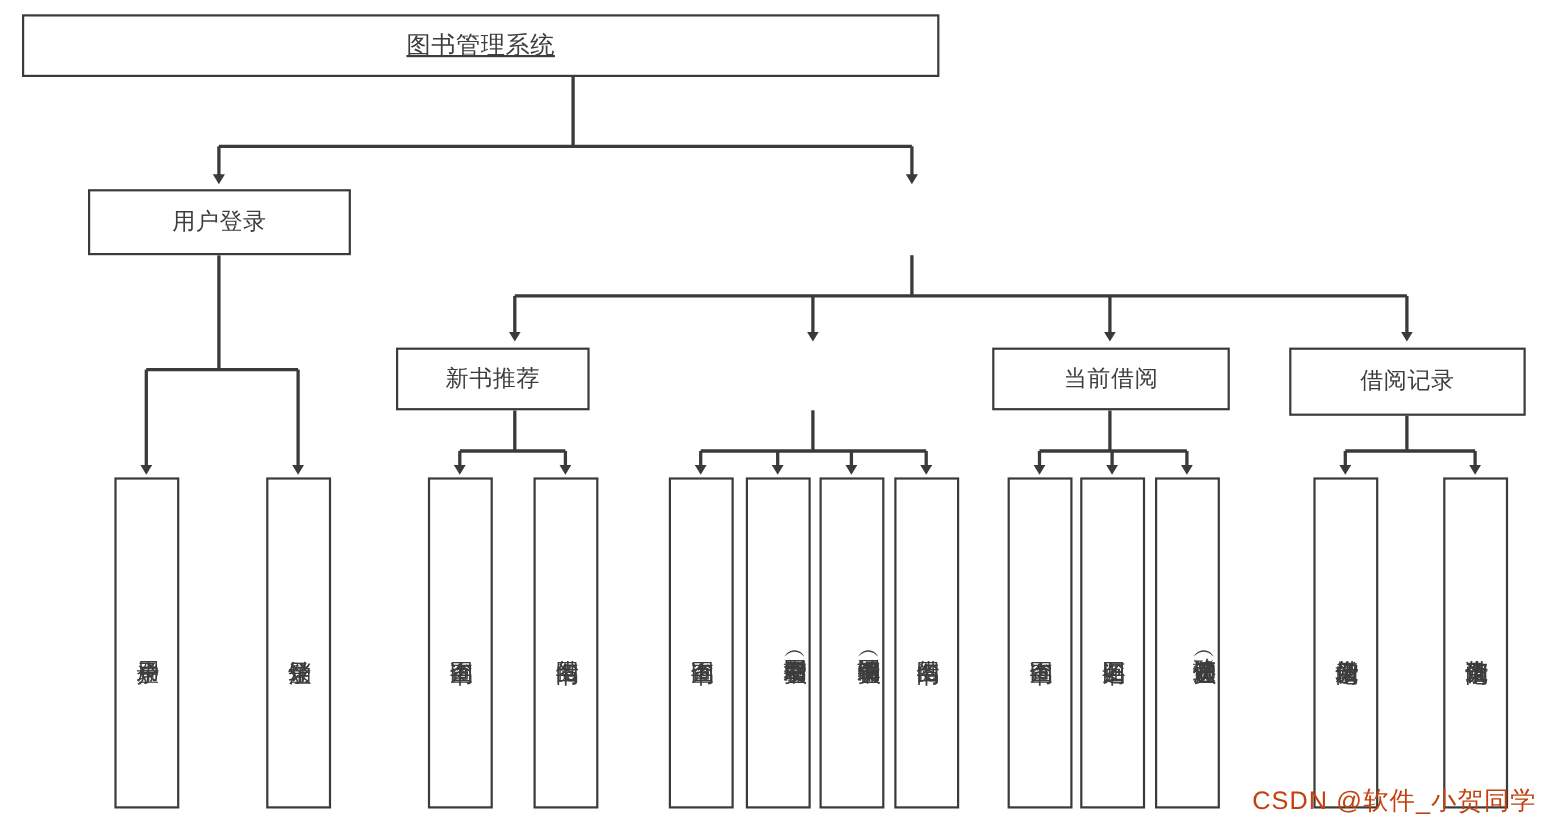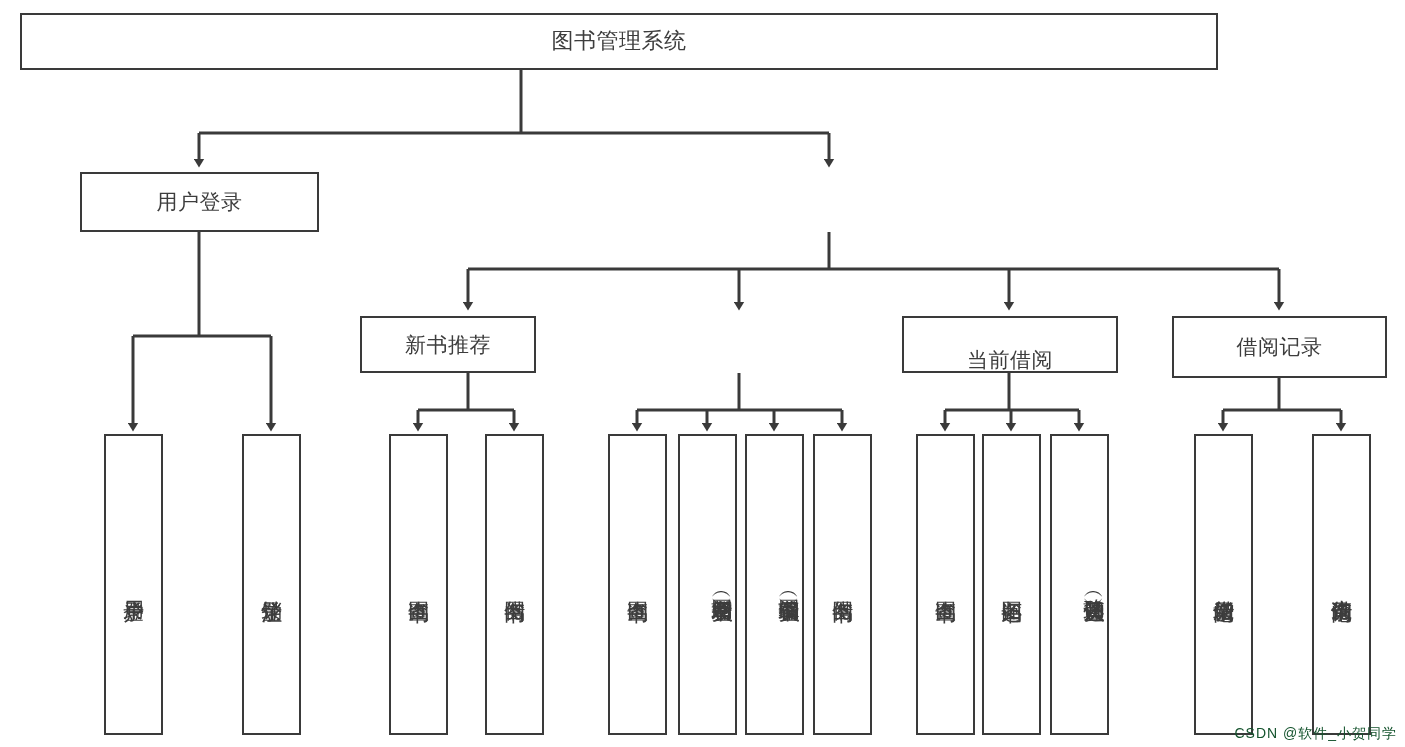--- a/index.html
+++ b/index.html
@@ -58,22 +58,22 @@
   }
   .node.vert > span {
     writing-mode: vertical-rl;
     text-orientation: upright;
     white-space: nowrap;
   }
   .watermark {
     position: absolute;
     right: 8px;
     bottom: 4px;
-    font-size: 14px;
-    color: #14532d;
+    font-size: 23px;
+    color: #c2410c;
     letter-spacing: 1px;
     white-space: nowrap;
   }
 </style>
 </head>
 <body>
 
 <div id="canvas">
 
   <svg class="wires" viewBox="0 0 1405 747">
@@ -119,32 +119,32 @@
       <path d="M1011,410 L1011,424" marker-end="url(#arrow)"></path>
       <path d="M1079,410 L1079,424" marker-end="url(#arrow)"></path>
 
       <path d="M1279,373 L1279,410"></path>
       <path d="M1223,410 L1341,410"></path>
       <path d="M1223,410 L1223,424" marker-end="url(#arrow)"></path>
       <path d="M1341,410 L1341,424" marker-end="url(#arrow)"></path>
     </g>
   </svg>
 
-  <div class="node horiz root" style="left:20px; top:13px; width:1198px; height:57px;">
+  <div class="node horiz root" style="left:20px; top:13px; width:834px; height:57px;text-decoration:underline;">
     <span>图书管理系统</span>
   </div>
 
   <div class="node horiz" style="left:80px; top:172px; width:239px; height:60px;">
     <span>用户登录</span>
   </div>
 
   <div class="node horiz" style="left:360px; top:316px; width:176px; height:57px;">
     <span>新书推荐</span>
   </div>
-  <div class="node horiz" style="left:902px; top:316px; width:216px; height:57px;align-items:flex-end;">
+  <div class="node horiz" style="left:902px; top:316px; width:216px; height:57px;">
     <span>当前借阅</span>
   </div>
   <div class="node horiz" style="left:1172px; top:316px; width:215px; height:62px;">
     <span>借阅记录</span>
   </div>
 
   <div class="node vert centered" style="left:104px; top:434px; width:59px; height:301px;">
     <span>用户登录</span>
   </div>
   <div class="node vert centered" style="left:242px; top:434px; width:59px; height:301px;">

